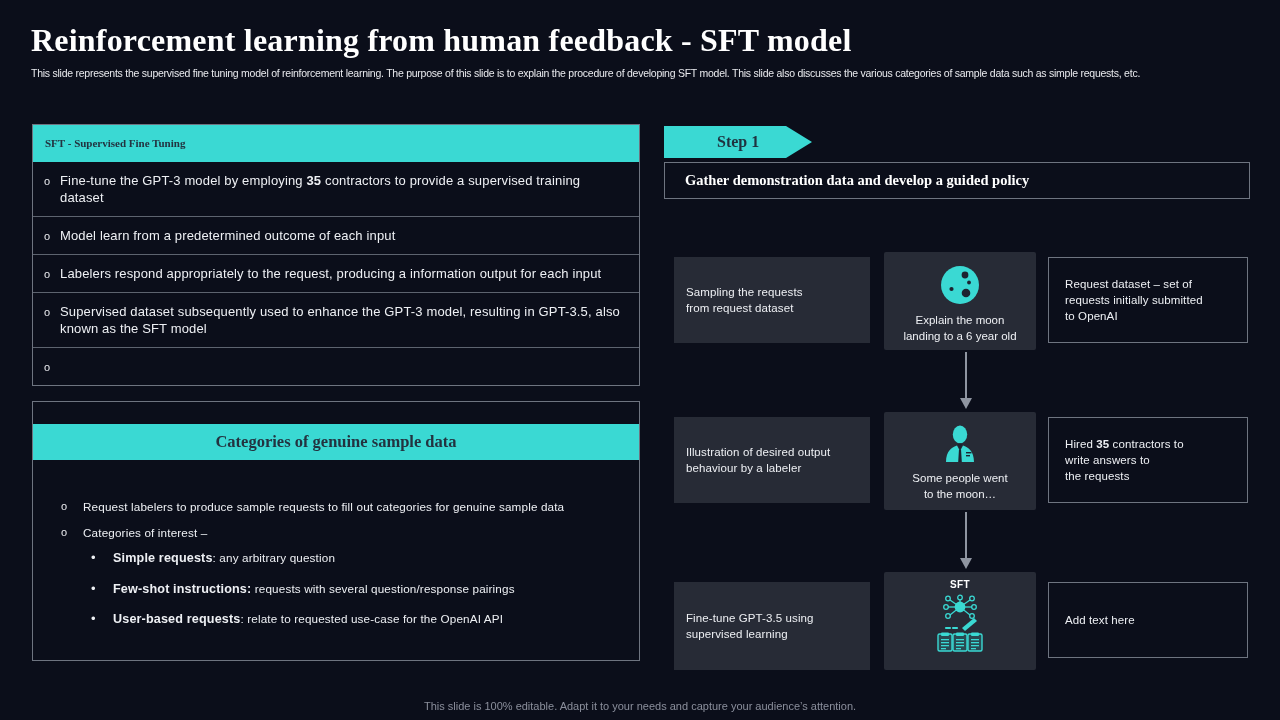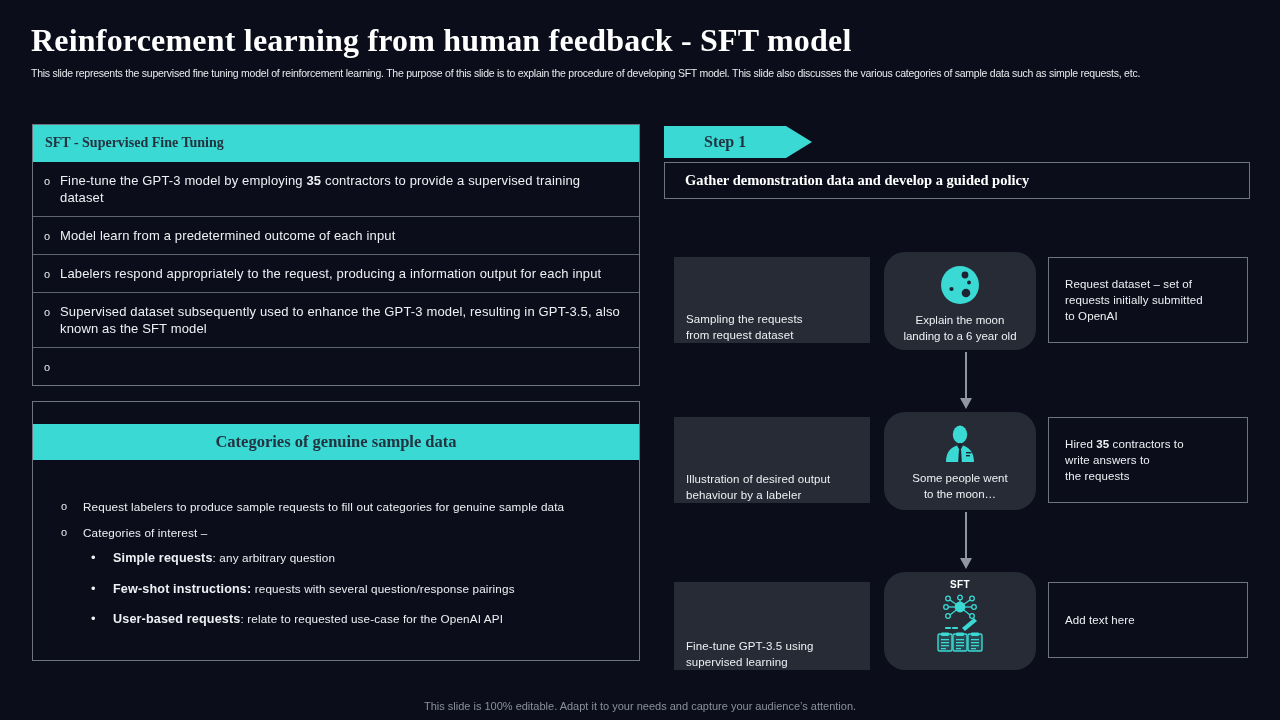--- a/index.html
+++ b/index.html
@@ -43,21 +43,21 @@
     left: 32px; top: 124px;
     width: 608px;
     border: 1px solid #6e7480;
     background: #0b0e1a;
   }
   .sft-head {
     background: #3ad9d3;
     padding: 8px 12px 9px 12px;
     font-family: "Liberation Serif", serif;
     font-weight: bold;
-    font-size: 14px;
+    font-size: 11px;
     color: #233340;
     line-height: 20px;
   }
   .sft-row {
     display: flex;
     align-items: flex-start;
     padding: 10px 12px 10px 11px;
     border-top: 1px solid #5d636f;
     min-height: 37px;
   }
@@ -147,21 +147,21 @@
   .cat-sub-gap { margin-bottom: 15px; }
 
   
   .step-banner {
     position: absolute;
     left: 664px; top: 126px;
     width: 148px; height: 32px;
     background: #3ad9d3;
     clip-path: polygon(0 0, 122px 0, 148px 16px, 122px 32px, 0 32px);
     display: flex; align-items: center;
-    padding-left: 40px;
+    padding-left: 53px;
   }
   .step-banner span {
     font-family: "Liberation Serif", serif;
     font-weight: bold;
     font-size: 16px;
     color: #1f3340;
   }
   .step-title {
     position: absolute;
     left: 664px; top: 162px;
@@ -179,39 +179,39 @@
   .flow-row { position: absolute; left: 664px; width: 586px; }
   .flow-row.r1 { top: 252px; }
   .flow-row.r2 { top: 412px; }
   .flow-row.r3 { top: 572px; }
 
   .left-card {
     position: absolute;
     left: 10px;
     width: 196px;
     background: #272b36;
-    display: flex; align-items: flex-end;
+    display: flex; align-items: center;
     padding: 0 12px;
   }
   .left-card .t {
     font-size: 11.5px;
     line-height: 16px;
     color: #eef0f4;
     letter-spacing: 0.1px;
   }
   .r1 .left-card { top: 5px; height: 86px; }
   .r2 .left-card { top: 5px; height: 86px; }
   .r3 .left-card { top: 10px; height: 88px; }
 
   .center-card {
     position: absolute;
     left: 220px;
     width: 152px;
     background: #272b36;
-    border-radius: 21px;
+    border-radius: 2px;
     display: flex;
     flex-direction: column;
     align-items: center;
   }
   .r1 .center-card { top: 0; height: 98px; padding-top: 12px; }
   .r2 .center-card { top: 0; height: 98px; padding-top: 12px; }
   .r3 .center-card { top: 0; height: 98px; padding-top: 7px; }
   .center-card .cap {
     font-size: 11.5px;
     line-height: 16px;

